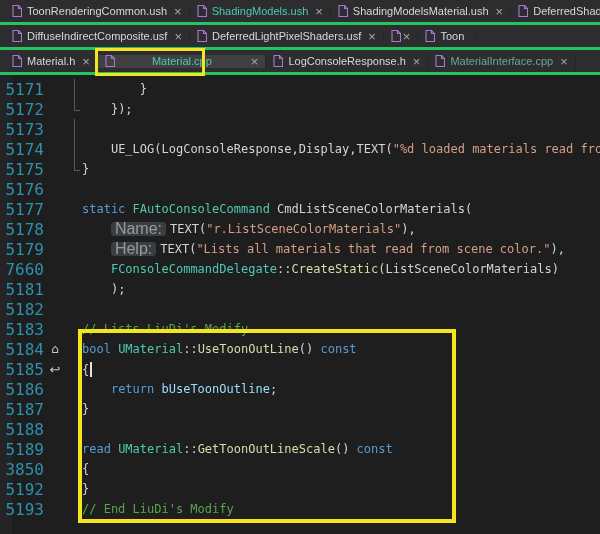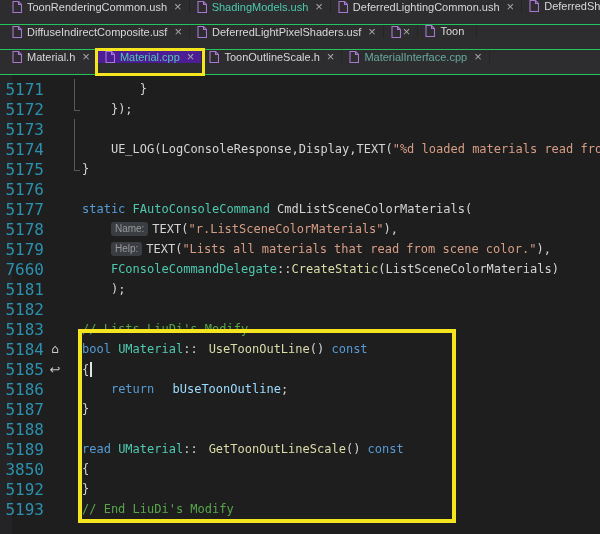--- a/index.html
+++ b/index.html
@@ -5,25 +5,25 @@
   :root{
     --bg:#1e1e1e; --tabbg:#2d2d30; --tabline:#252526;
     --k:#569CD6; --t:#4EC9B0; --f:#DCDCAA; --v:#9CDCFE; --s:#D69D85; --c:#57A64A; --p:#D4D4D4;
     --ln:#2B91AF; --hl:#F5E51E;
   }
   html,body{margin:0;padding:0;background:var(--bg);}
   body{width:600px;height:534px;overflow:hidden;position:relative;
        font-family:"Liberation Sans",sans-serif;}
   
   #tabbar{background:var(--tabbg);}
-  .tabrow{display:flex;height:25px;align-items:flex-start;padding-left:5px;
-          background:var(--tabbg);overflow:hidden;border-bottom:1px solid #22c55e;box-sizing:border-box;}
+  .tabrow{display:flex;height:25px;align-items:center;padding-left:5px;
+          background:var(--tabbg);overflow:hidden;border-bottom:3px solid #22c55e;box-sizing:border-box;}
   .tab{display:flex;align-items:center;padding:0 7px;background:var(--tabbg);
        border-right:1px solid var(--tabline);font-size:11px;color:#d8d8d8;white-space:nowrap;flex:none;}
-  .tab.active{background:#4c1d95;}
+  .tab.active{background:#404040;gap:32px;}
   .ficon{display:flex;align-items:center;}
   .tlabel{margin:0 5px 0 5px;}
   .s-light{color:#d8d8d8}
   .s-teal{color:var(--t)}
   .s-teal-dim{color:#68a89c}
   .tclose{color:#a8a8a8;font-size:13px;margin-left:2px;line-height:1;}
   
   #editor{position:relative;background:var(--bg);height:459px;padding-top:4px;overflow:hidden;
           font-family:"DejaVu Sans Mono",monospace;}
   #editor::before{content:"";position:absolute;left:0;top:0;bottom:0;width:12px;background:#242426;}
@@ -32,24 +32,24 @@
   .glyph{width:22px;flex:none;display:flex;align-items:center;justify-content:center;
          color:#c8c8c8;font-family:"DejaVu Sans",sans-serif;font-size:13px;}
   .fold{width:16px;flex:none;position:relative;height:20px;}
   .fold-v{position:absolute;left:8px;top:0;height:20px;border-left:1px solid #585858;}
   .fold-e{position:absolute;left:8px;top:0;height:11px;width:5px;
           border-left:1px solid #585858;border-bottom:1px solid #585858;}
   .code{flex:1;white-space:pre;tab-size:4;font-size:12px;color:var(--p);overflow:hidden;}
   .seg-p{color:var(--p)} .seg-k{color:var(--k)} .seg-t{color:var(--t)} .seg-f{color:var(--f)}
   .seg-v{color:var(--v)} .seg-s{color:var(--s)} .seg-c{color:var(--c)}
   .seg-h{display:inline-block;background:#3a3d41;color:#9a9a9a;border-radius:3px;
-         font-size:10px;line-height:14px;padding:0 4px;margin-right:4px;vertical-align:middle;
+         font-size:16px;line-height:14px;padding:0 4px;margin-right:4px;vertical-align:middle;
          font-family:"Liberation Sans",sans-serif;}
   .sq{text-decoration:underline;text-decoration-style:wavy;text-decoration-color:#2ea043;
-      text-decoration-thickness:1px;text-underline-offset:3px;margin-left:11px;}
+      text-decoration-thickness:1px;text-underline-offset:3px;}
   .caret{display:inline-block;width:2px;height:15px;background:#e2e2e2;vertical-align:text-bottom;margin-left:1px;}
   
   .hlbox{position:absolute;box-sizing:border-box;pointer-events:none;z-index:50;background:transparent;}
   #hl-tab{border:3px solid var(--hl);}
   #hl-code{border:4px solid var(--hl);}
 </style>
 </head>
 <body>
 
 <div id="tabbar">
@@ -74,21 +74,21 @@
         <span class="tlabel s-teal">ShadingModels.ush</span>
         <span class="tclose">×</span>
       </div>
       <div class="tab">
         <span class="ficon">
           <svg width="10" height="12" viewBox="0 0 10 12">
             <path d="M1 .5 H6.5 L9.5 3.5 V11.5 H1 Z" fill="none" stroke="#a977cf" stroke-width="1.1"></path>
             <path d="M6.5 .5 V3.5 H9.5" fill="none" stroke="#a977cf" stroke-width="1.1"></path>
           </svg>
         </span>
-        <span class="tlabel s-light">DeferredLightingCommon.ush</span>
+        <span class="tlabel s-light">ShadingModelsMaterial.ush</span>
         <span class="tclose">×</span>
       </div>
       <div class="tab">
         <span class="ficon">
           <svg width="10" height="12" viewBox="0 0 10 12">
             <path d="M1 .5 H6.5 L9.5 3.5 V11.5 H1 Z" fill="none" stroke="#a977cf" stroke-width="1.1"></path>
             <path d="M6.5 .5 V3.5 H9.5" fill="none" stroke="#a977cf" stroke-width="1.1"></path>
           </svg>
         </span>
         <span class="tlabel s-light">DeferredShading</span>
@@ -155,21 +155,21 @@
         <span class="tlabel s-teal">Material.cpp</span>
         <span class="tclose">×</span>
       </div>
       <div class="tab">
         <span class="ficon">
           <svg width="10" height="12" viewBox="0 0 10 12">
             <path d="M1 .5 H6.5 L9.5 3.5 V11.5 H1 Z" fill="none" stroke="#a977cf" stroke-width="1.1"></path>
             <path d="M6.5 .5 V3.5 H9.5" fill="none" stroke="#a977cf" stroke-width="1.1"></path>
           </svg>
         </span>
-        <span class="tlabel s-light">ToonOutlineScale.h</span>
+        <span class="tlabel s-light">LogConsoleResponse.h</span>
         <span class="tclose">×</span>
       </div>
       <div class="tab">
         <span class="ficon">
           <svg width="10" height="12" viewBox="0 0 10 12">
             <path d="M1 .5 H6.5 L9.5 3.5 V11.5 H1 Z" fill="none" stroke="#a977cf" stroke-width="1.1"></path>
             <path d="M6.5 .5 V3.5 H9.5" fill="none" stroke="#a977cf" stroke-width="1.1"></path>
           </svg>
         </span>
         <span class="tlabel s-teal-dim">MaterialInterface.cpp</span>

